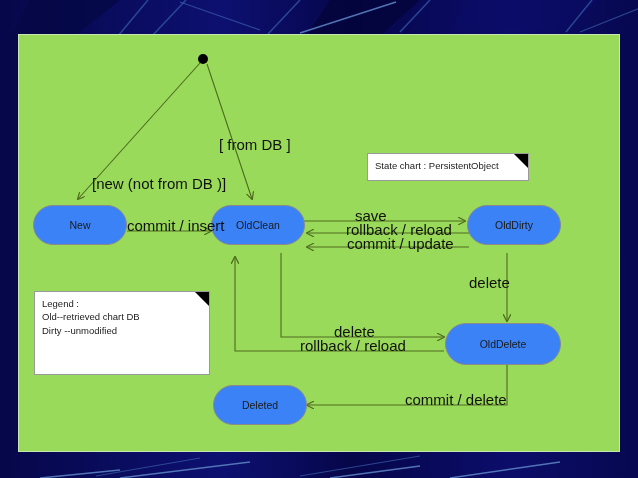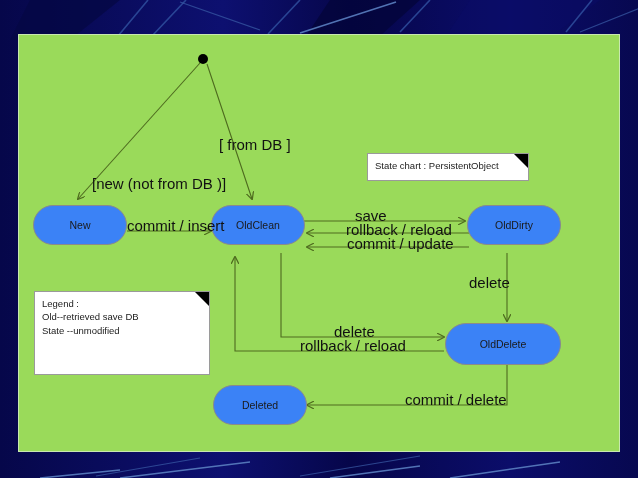--- a/index.html
+++ b/index.html
@@ -179,22 +179,22 @@
     </div>
 
     <div class="note-box" style="left:348px; top:118px; width:162px; height:28px; display:flex; align-items:flex-start;">
       <span class="note-corner"></span>
       <span>State chart : PersistentObject</span>
     </div>
 
     <div class="note-box" style="left:15px; top:236px; width:176px; height:84px;margin-top:20px;">
       <span class="note-corner"></span>
       <span class="legend-line">Legend :</span>
-      <span class="legend-line">Old--retrieved save DB</span>
-      <span class="legend-line">State --unmodified</span>
+      <span class="legend-line">Old--retrieved chart DB</span>
+      <span class="legend-line">Dirty --unmodified</span>
     </div>
 
     <div class="edge-label" style="left:57px; top:140px;padding-left:16px;">[new (not from DB )]</div>
 
     <div class="edge-label" style="left:200px; top:101px;">[ from DB ]</div>
 
     <div class="edge-label" style="left:108px; top:182px;">commit / insert</div>
 
     <div class="edge-label" style="left:336px; top:172px;">save</div>
 

